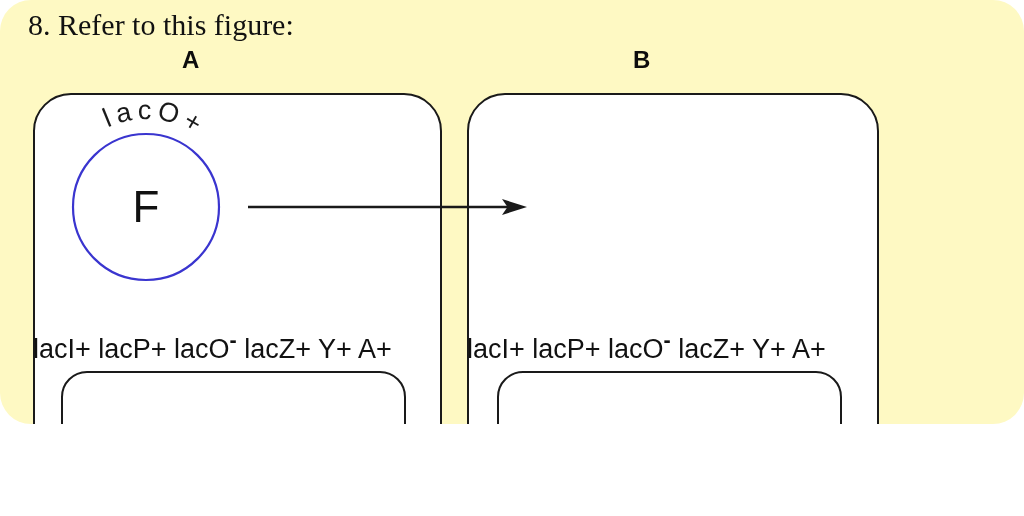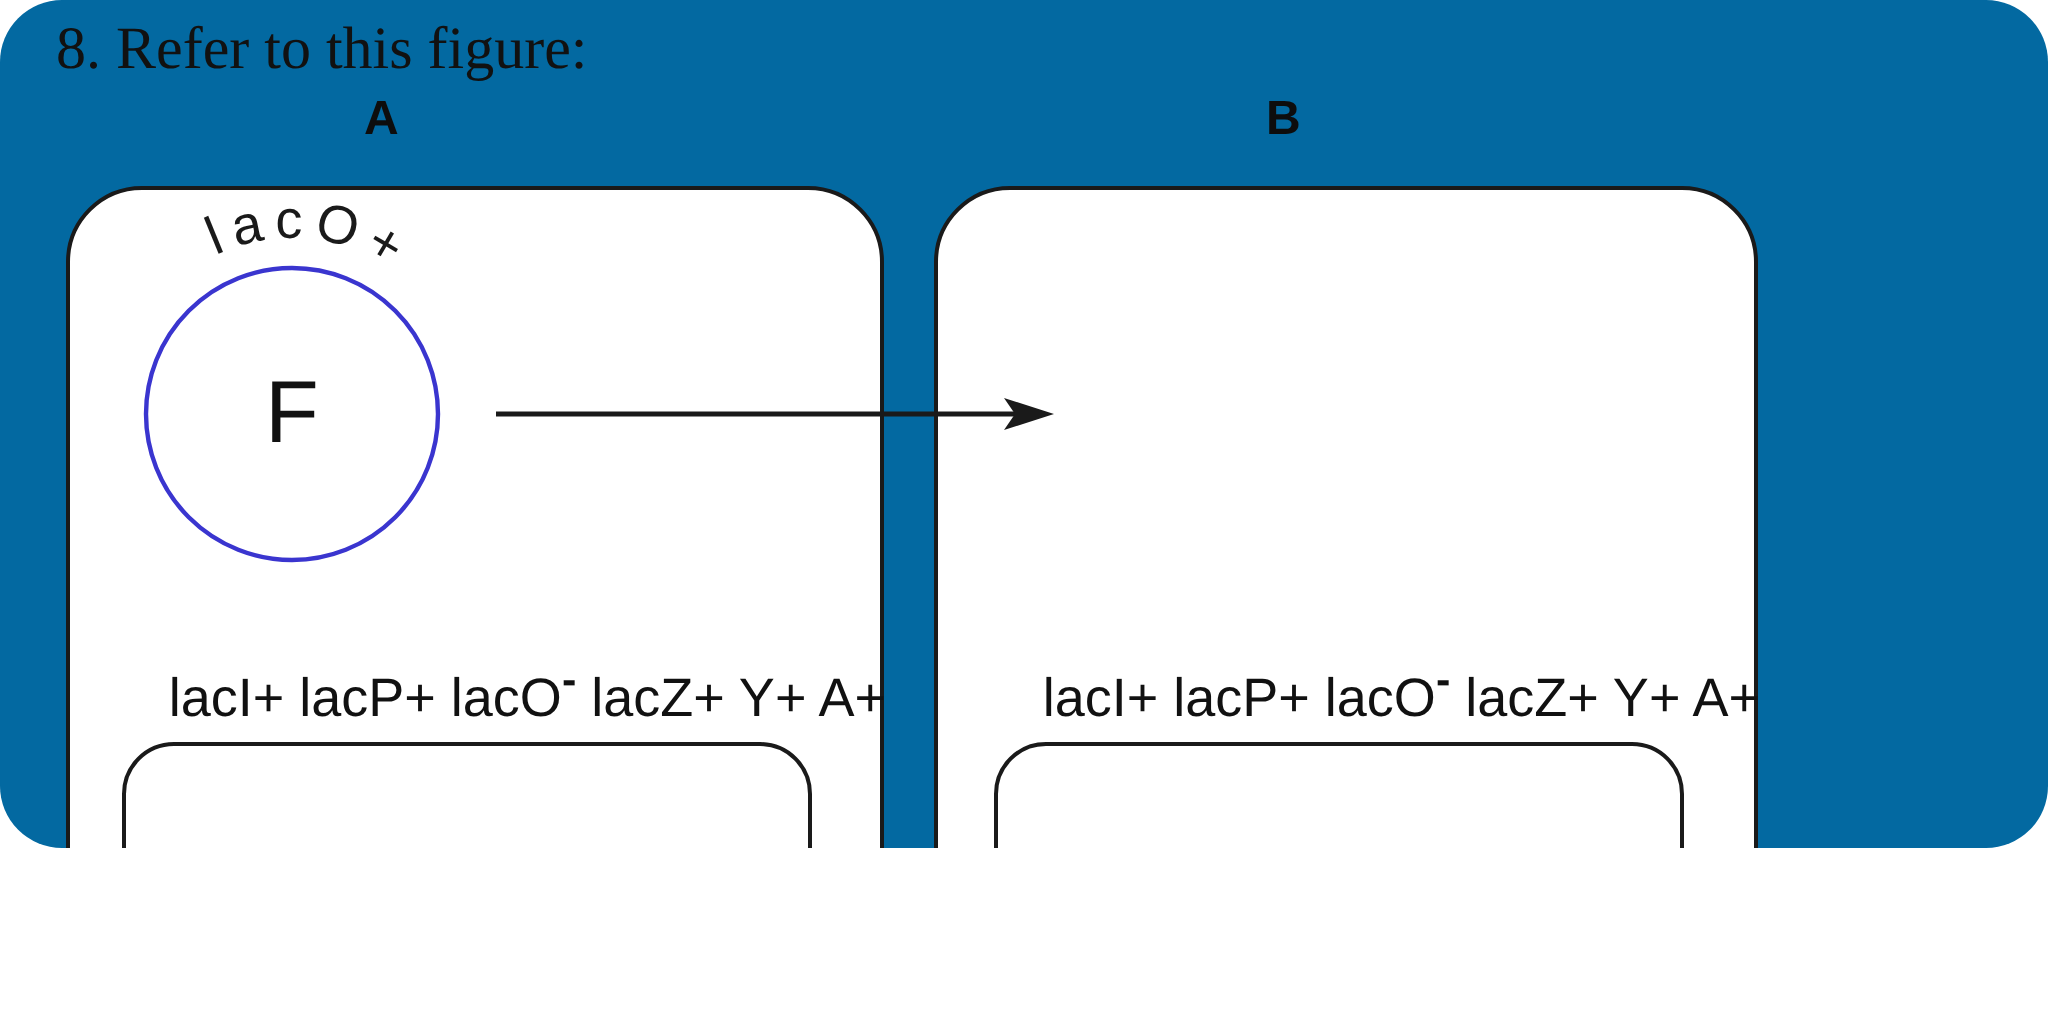--- a/index.html
+++ b/index.html
@@ -1,20 +1,20 @@
 <!DOCTYPE html>
 <html><head>
 <meta charset="utf-8">
 <style>
   html, body { margin: 0; padding: 0; background: #ffffff; }
   .page {
     position: relative;
     width: 1024px;
     height: 424px;
-    background: #0369a1;
+    background: #fef9c3;
     font-family: "Liberation Sans", sans-serif;
     color: #151515;
     overflow: hidden;
     border-radius: 31px;
   }
   .title {
     position: absolute;
     left: 28px;
     top: 8px;
     font-family: "Liberation Serif", serif;
@@ -52,21 +52,21 @@
     justify-content: center;
     font-size: 44px;
     font-weight: 500;
     color: #111111;
   }
   .genotype {
     position: absolute;
     top: 334px;
     font-size: 27px;
     color: #111111;
-    text-align: right;
+    text-align: left;
     white-space: nowrap;
   }
   .genotype-a { left: 33px;  width: 410px; }
   .genotype-b { left: 467px; width: 413px; }
   .sup {
     display: inline-block;
     transform: translateY(-0.5em);
     font-size: 0.8em;
     font-weight: bold;
     letter-spacing: 0;

